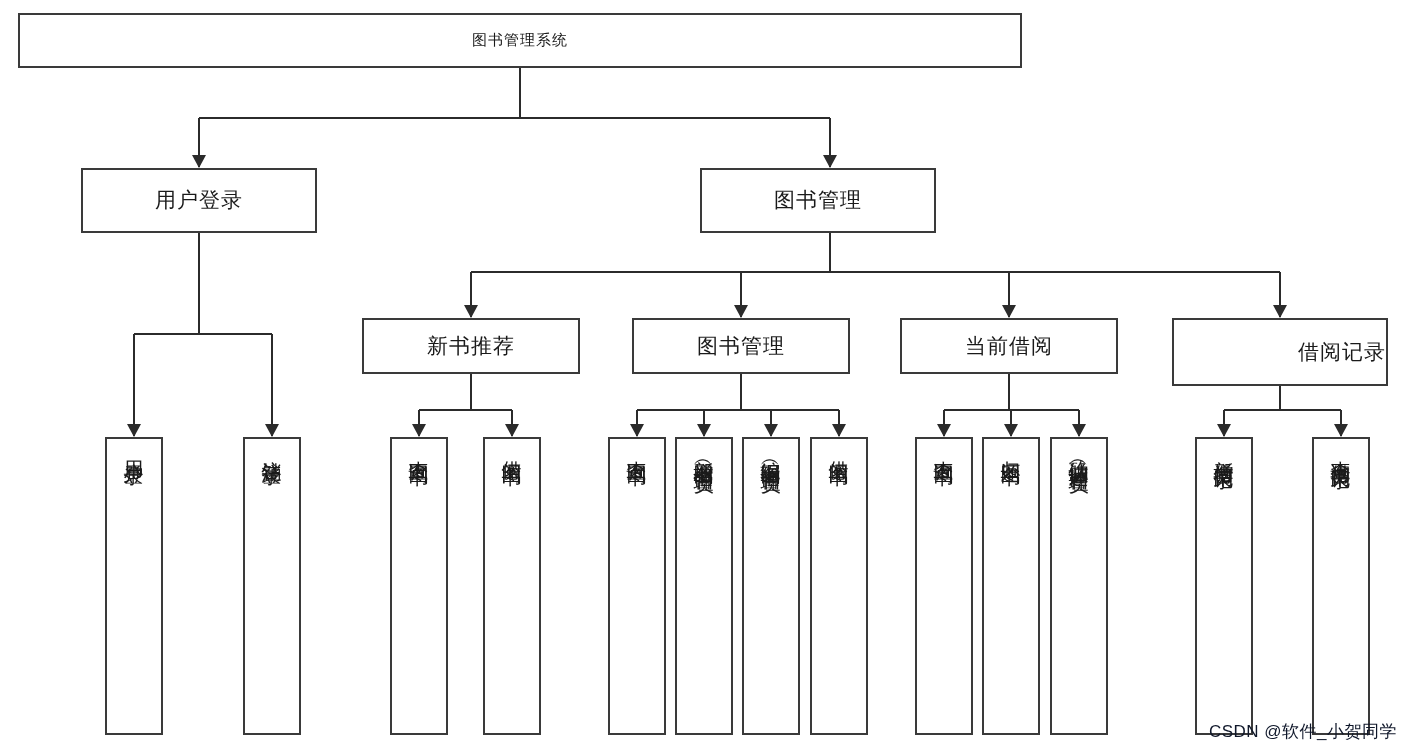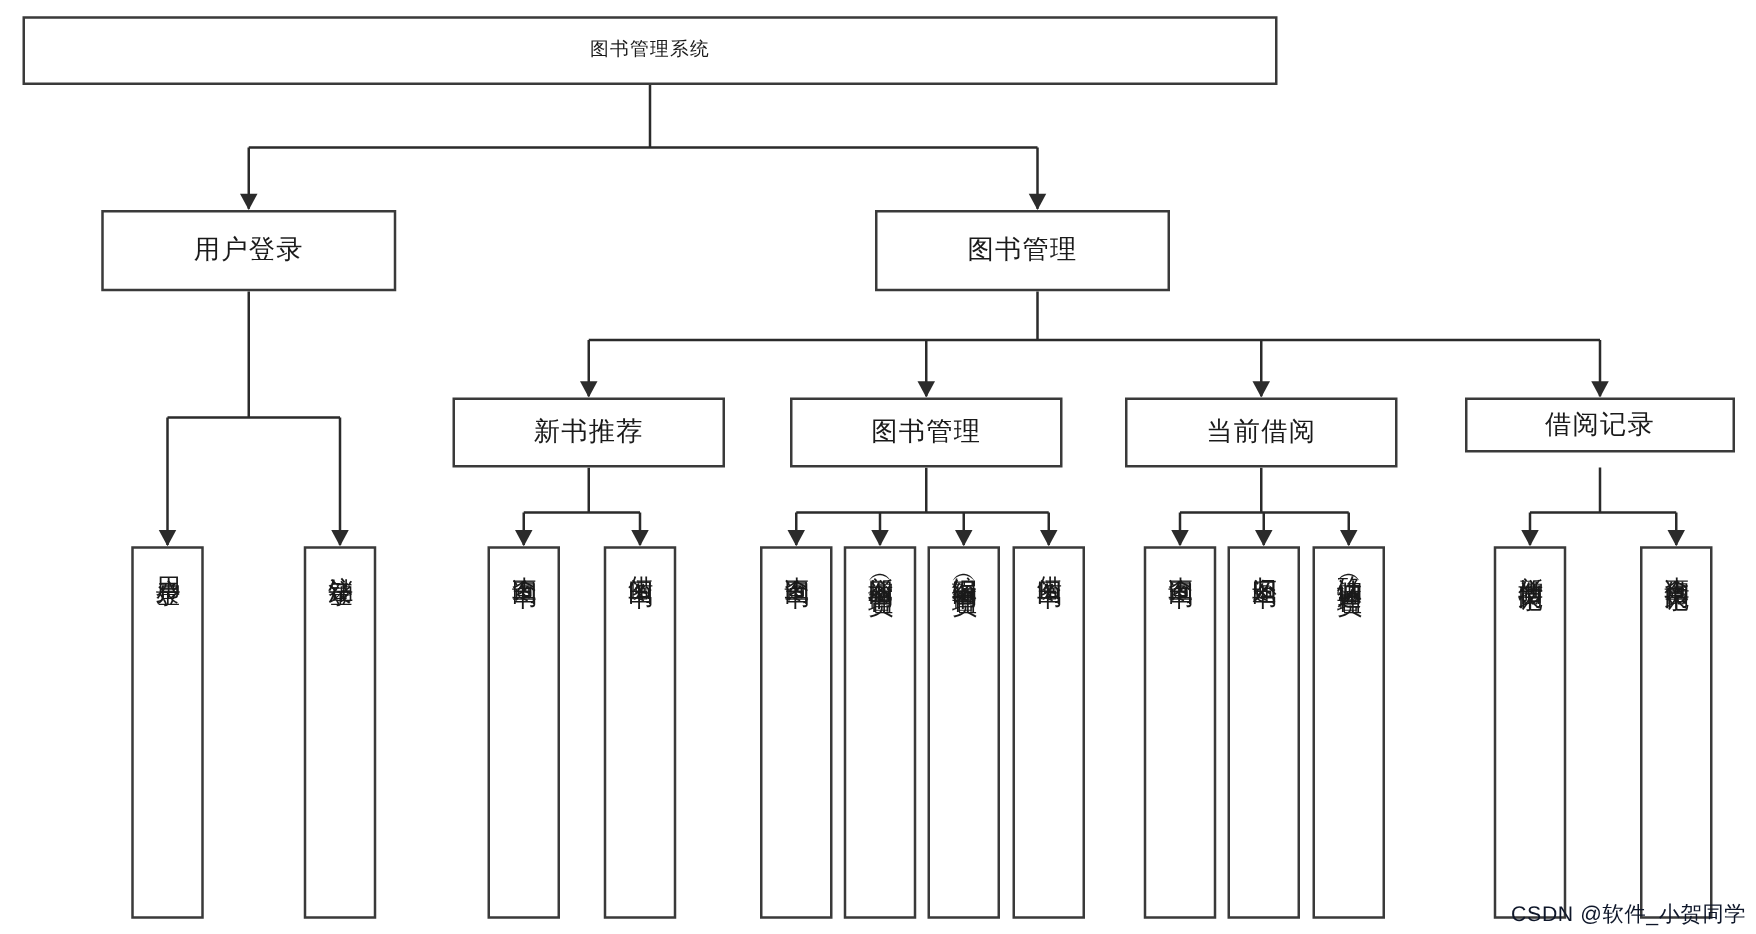--- a/index.html
+++ b/index.html
@@ -147,21 +147,21 @@
       </div>
       <div class="node h" style="left: 362px; top: 318px; width: 218px; height: 56px;">
         <span class="htxt">新书推荐</span>
       </div>
       <div class="node h" style="left: 632px; top: 318px; width: 218px; height: 56px;">
         <span class="htxt">图书管理</span>
       </div>
       <div class="node h" style="left: 900px; top: 318px; width: 218px; height: 56px;">
         <span class="htxt">当前借阅</span>
       </div>
-      <div class="node h" style="left: 1172px; top: 318px; width: 216px; height: 44px;">
+      <div class="node h" style="left: 1172px; top: 318px; width: 216px; height: 68px; justify-content: flex-end;">
         <span class="htxt">借阅记录</span>
       </div>
       <div class="node v" style="left: 105px; top: 437px; width: 58px; height: 298px;">
         <span class="vtxt">用户登录</span>
       </div>
       <div class="node v" style="left: 243px; top: 437px; width: 58px; height: 298px;">
         <span class="vtxt">注销登录</span>
       </div>
       <div class="node v" style="left: 390px; top: 437px; width: 58px; height: 298px;">
         <span class="vtxt">查询图书</span>

